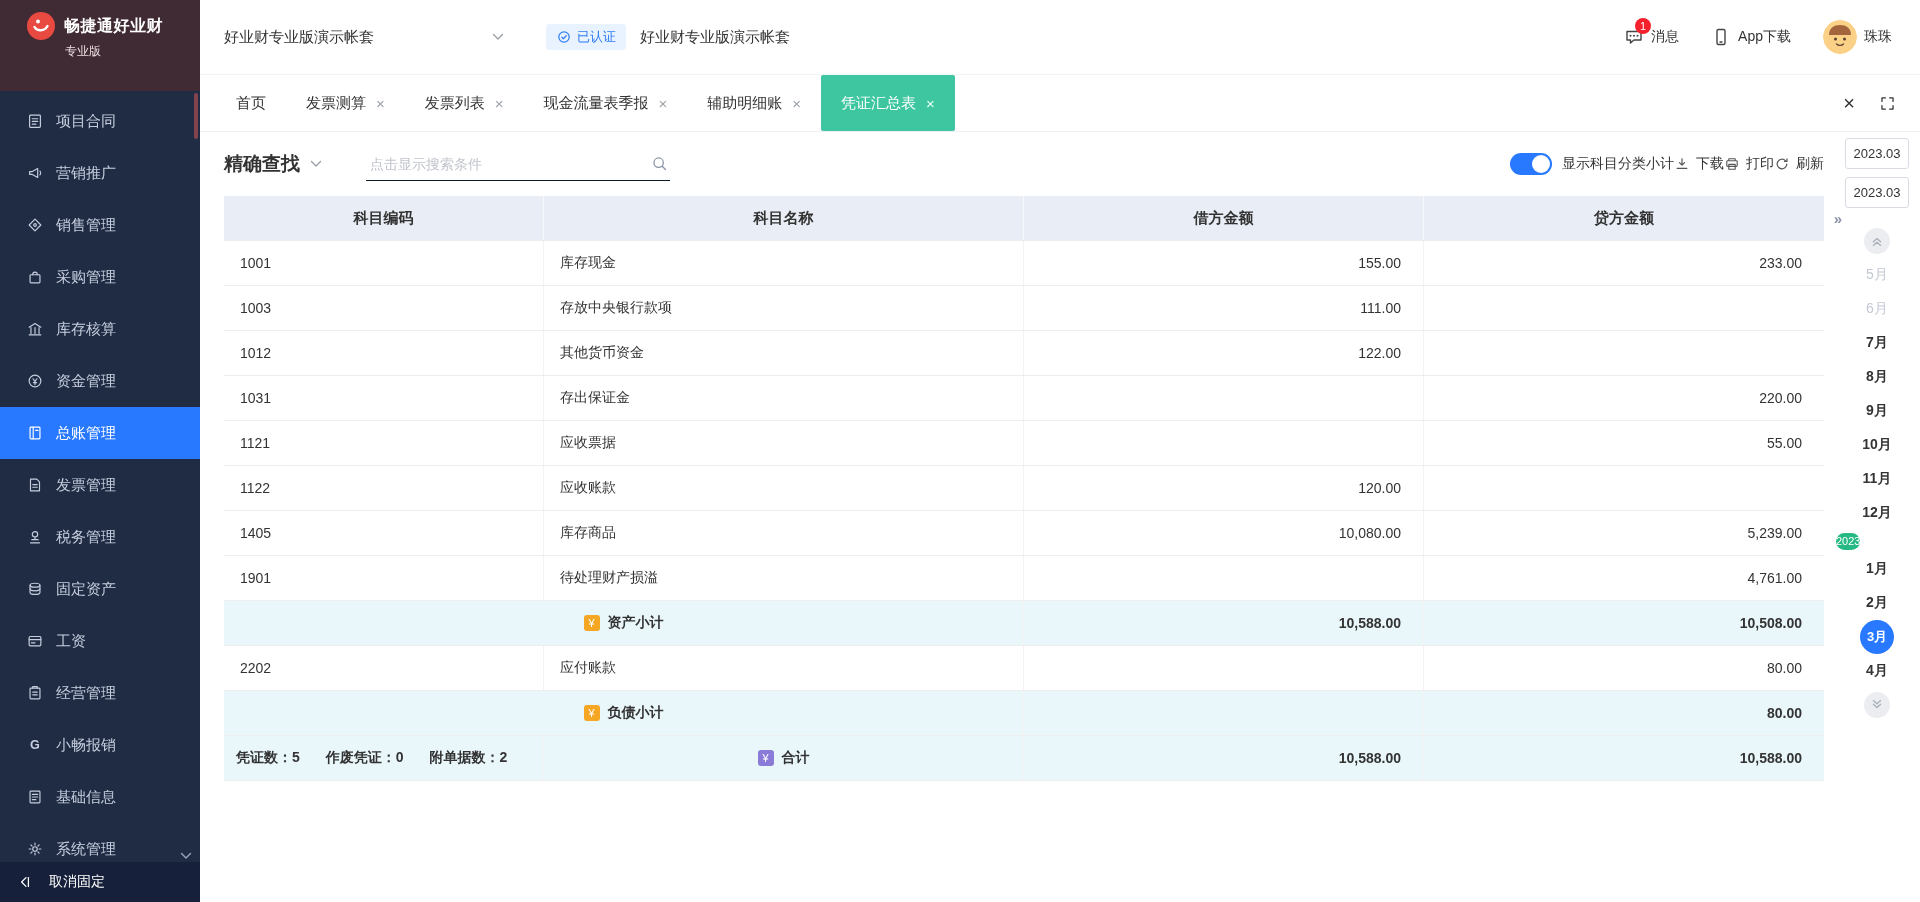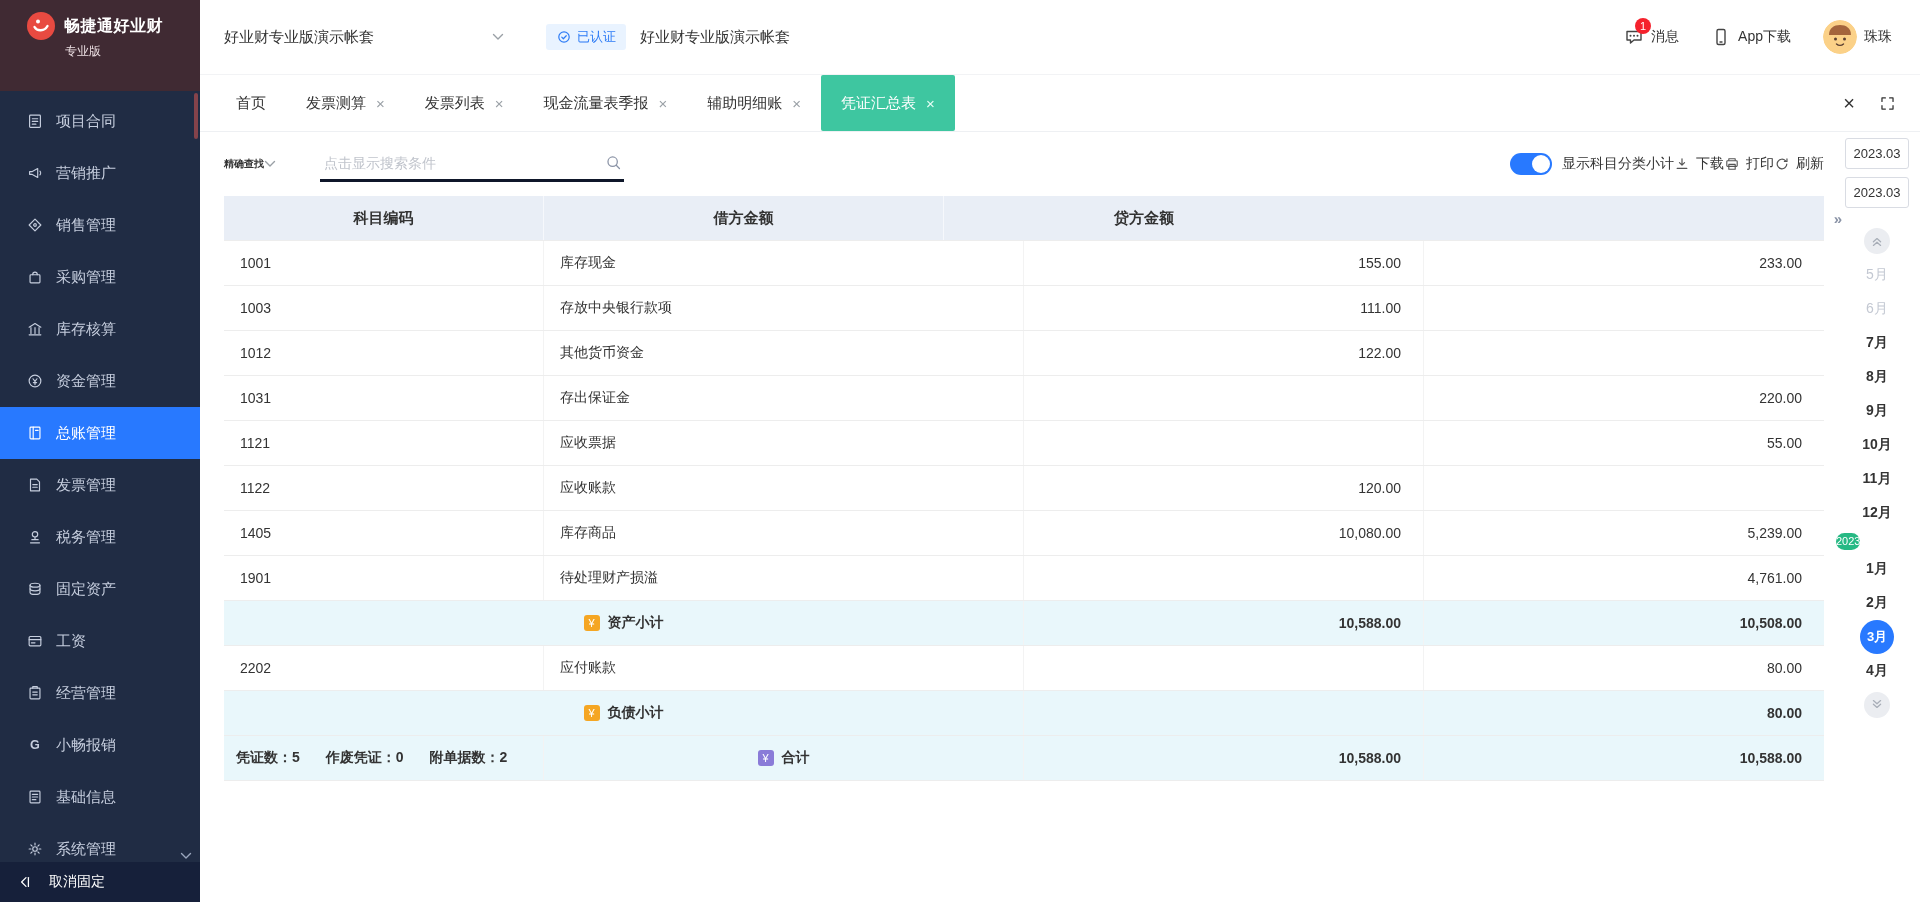--- a/index.html
+++ b/index.html
@@ -54,22 +54,22 @@
   .tab.active{background:#3ec6a0;color:#fff;border-radius:2px;}
   .tab.active .tab-close{color:#eafff7;}
   .tab-ctrls{position:absolute;right:0;top:0;height:100%;display:flex;align-items:center;gap:24px;padding:0 24px;background:#fff;}
   .close-glyph{font-size:20px;line-height:1;color:#333;cursor:pointer;}
   .tab-ctrl{color:#333;cursor:pointer;width:17px;height:17px;display:flex;}
   .tab-ctrl svg{width:17px;height:17px;}
 
   
   .content{flex:1;position:relative;background:#fff;overflow:hidden;}
   .toolbar{height:64px;display:flex;align-items:center;padding:0 96px 0 24px;}
-  .search-mode{display:flex;align-items:center;gap:0;font-size:10px;font-weight:bold;color:#333;cursor:pointer;}
-  .search-box{margin-left:44px;width:300px;display:flex;align-items:center;border-bottom:3px solid #0f172a;padding:7px 2px;gap:8px;}
+  .search-mode{display:flex;align-items:center;gap:10px;font-size:19px;font-weight:bold;color:#333;cursor:pointer;}
+  .search-box{margin-left:44px;width:300px;display:flex;align-items:center;border-bottom:1px solid #0f172a;padding:7px 2px;gap:8px;}
   .search-box input{border:none;outline:none;flex:1;font-size:14px;color:#333;background:transparent;font-family:inherit;}
   .search-box input::placeholder{color:#c0c4cc;}
   .search-ic{width:17px;height:17px;color:#8a93a6;display:flex;cursor:pointer;}
   .search-ic svg{width:17px;height:17px;}
   .toolbar-right{margin-left:auto;display:flex;align-items:center;}
   .switch-group{display:flex;align-items:center;gap:10px;}
   .switch{width:42px;height:22px;border-radius:11px;background:#2879ff;position:relative;cursor:pointer;display:inline-block;}
   .switch::after{content:"";position:absolute;right:2px;top:2px;width:18px;height:18px;border-radius:50%;background:#fff;}
   .switch-label{font-size:14px;color:#333;}
   .tool-btn{display:flex;align-items:center;gap:6px;font-size:14px;color:#333;cursor:pointer;}
@@ -427,20 +427,21 @@
                 </svg>
             </span>
             <span>刷新</span>
           </div>
         </div>
       </div>
 
       <div class="table-wrap">
         <div class="trow thead" id="thead">
             <div class="th c1">科目编码</div>
+            <div class="th c2">科目名称</div>
             <div class="th c3">借方金额</div>
             <div class="th c4">贷方金额</div>
           </div>
         <div id="tbody">
             <div class="trow">
               <div class="td c1 code">1001</div>
               <div class="td c2 name">库存现金</div>
               <div class="td c3 amt">155.00</div>
               <div class="td c4 amt">233.00</div>
             </div>

